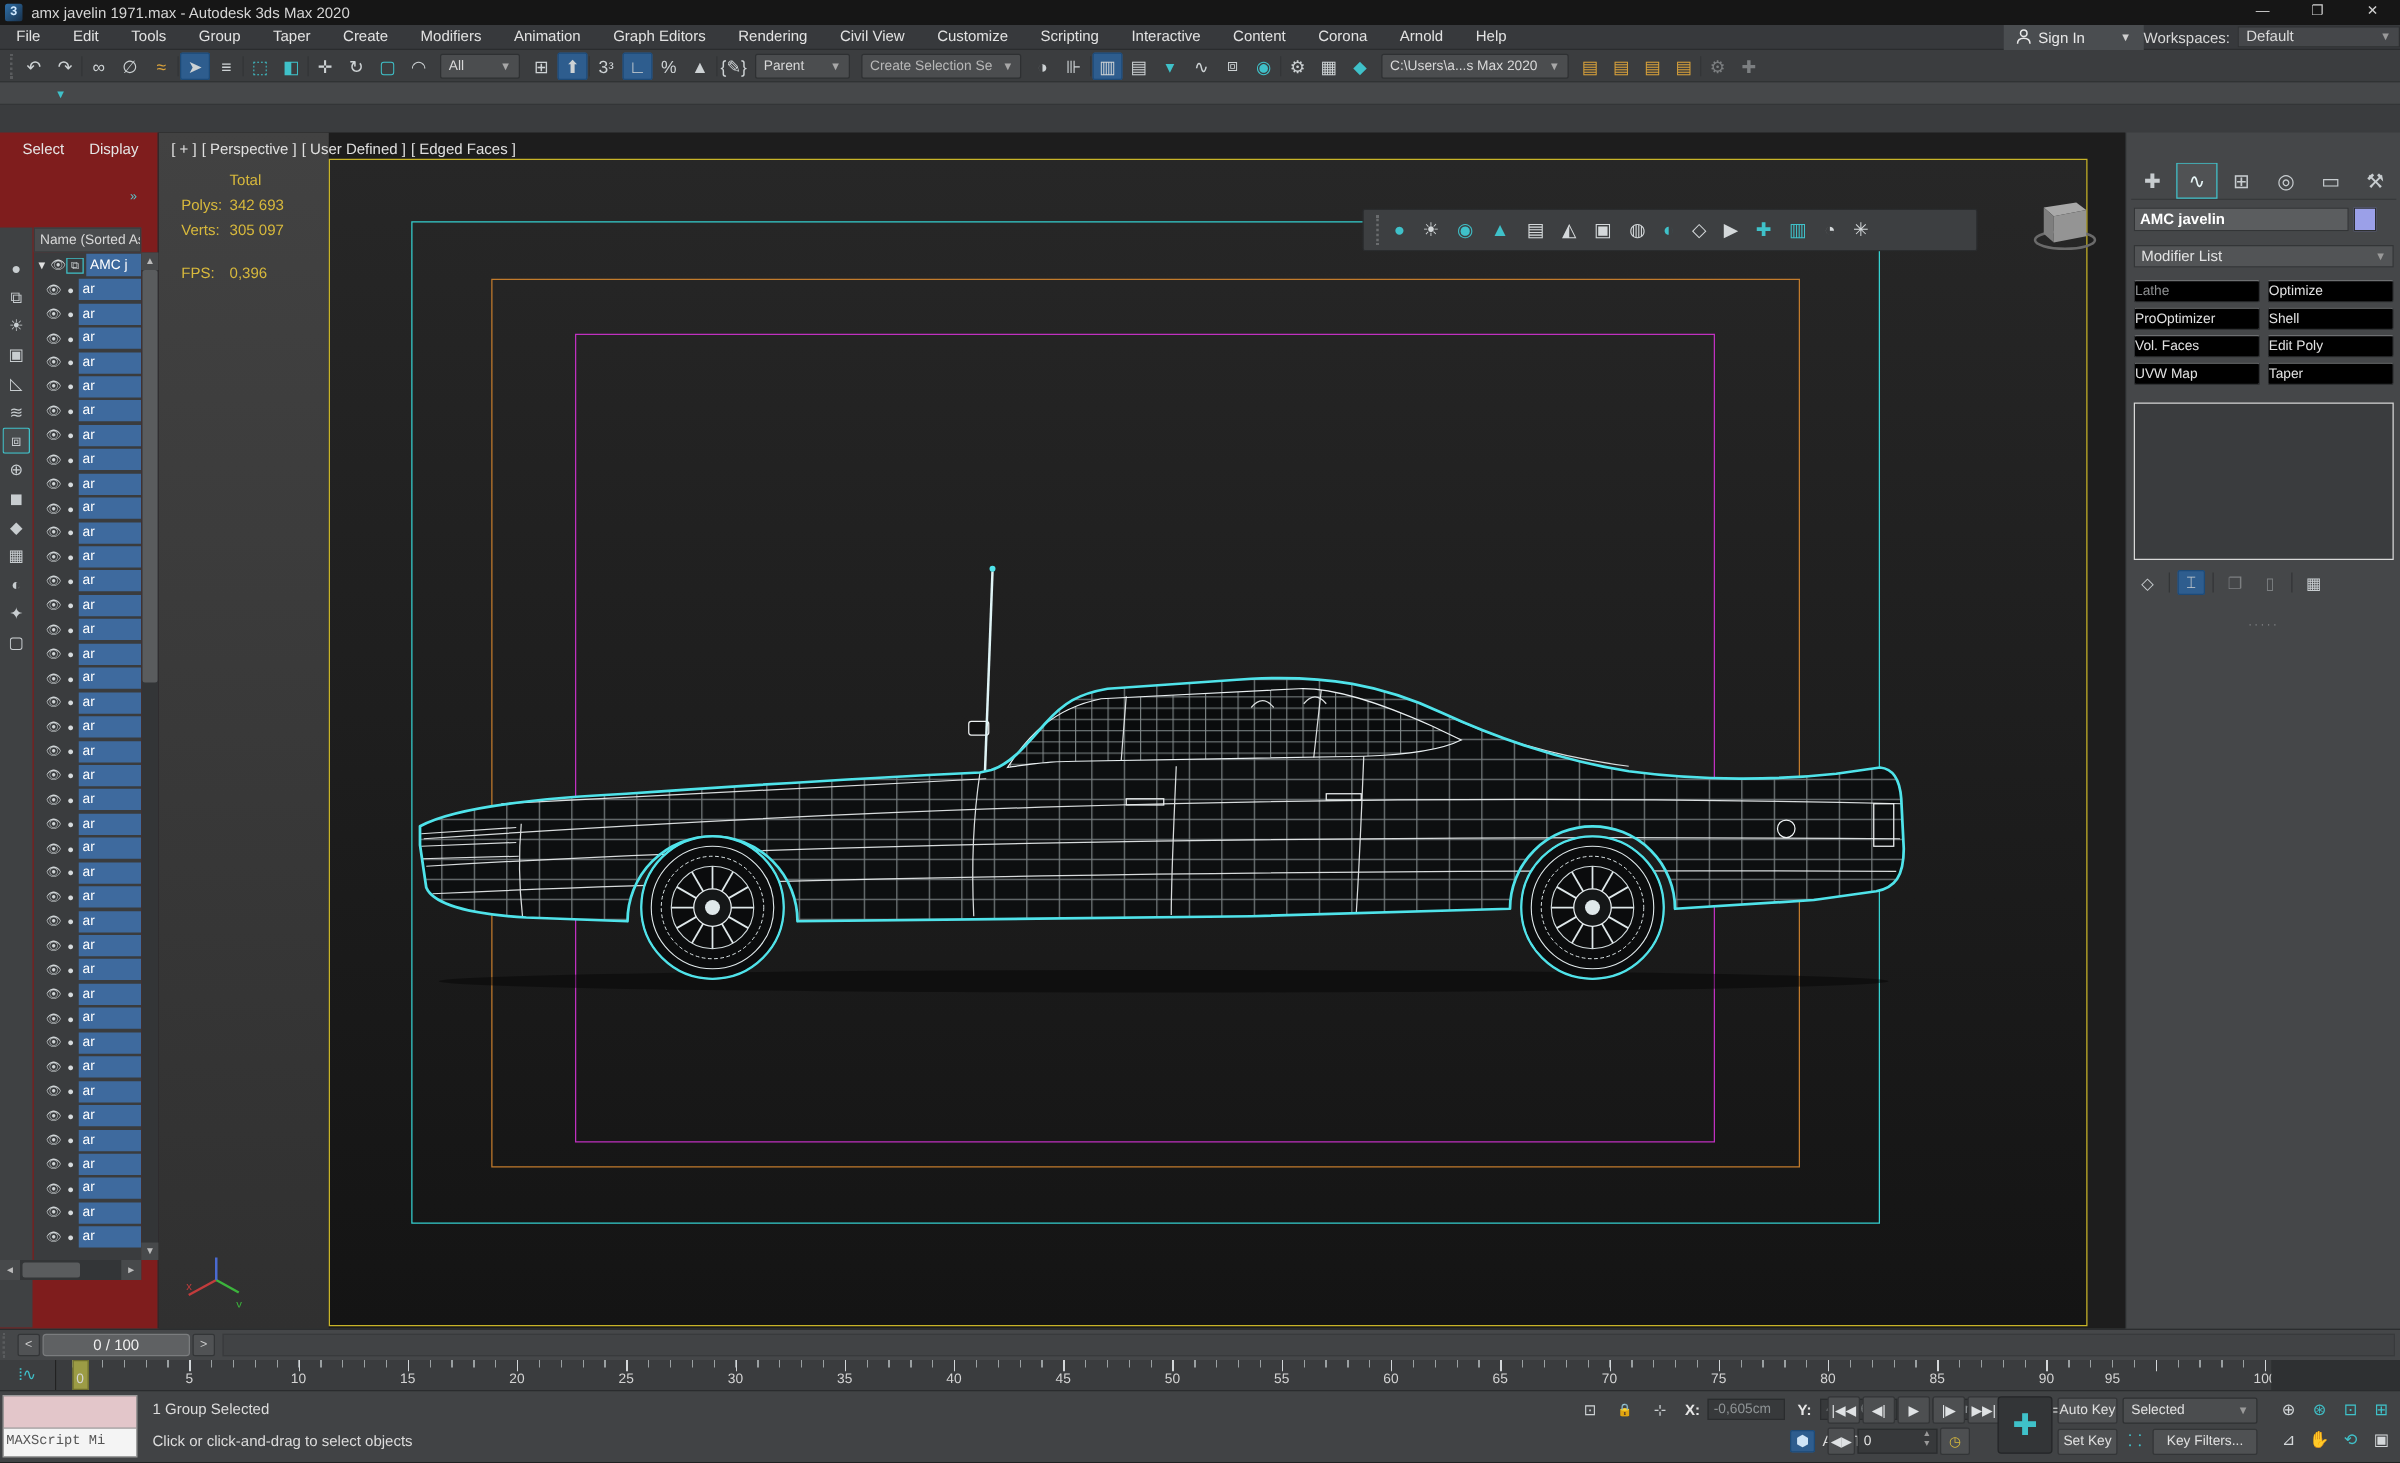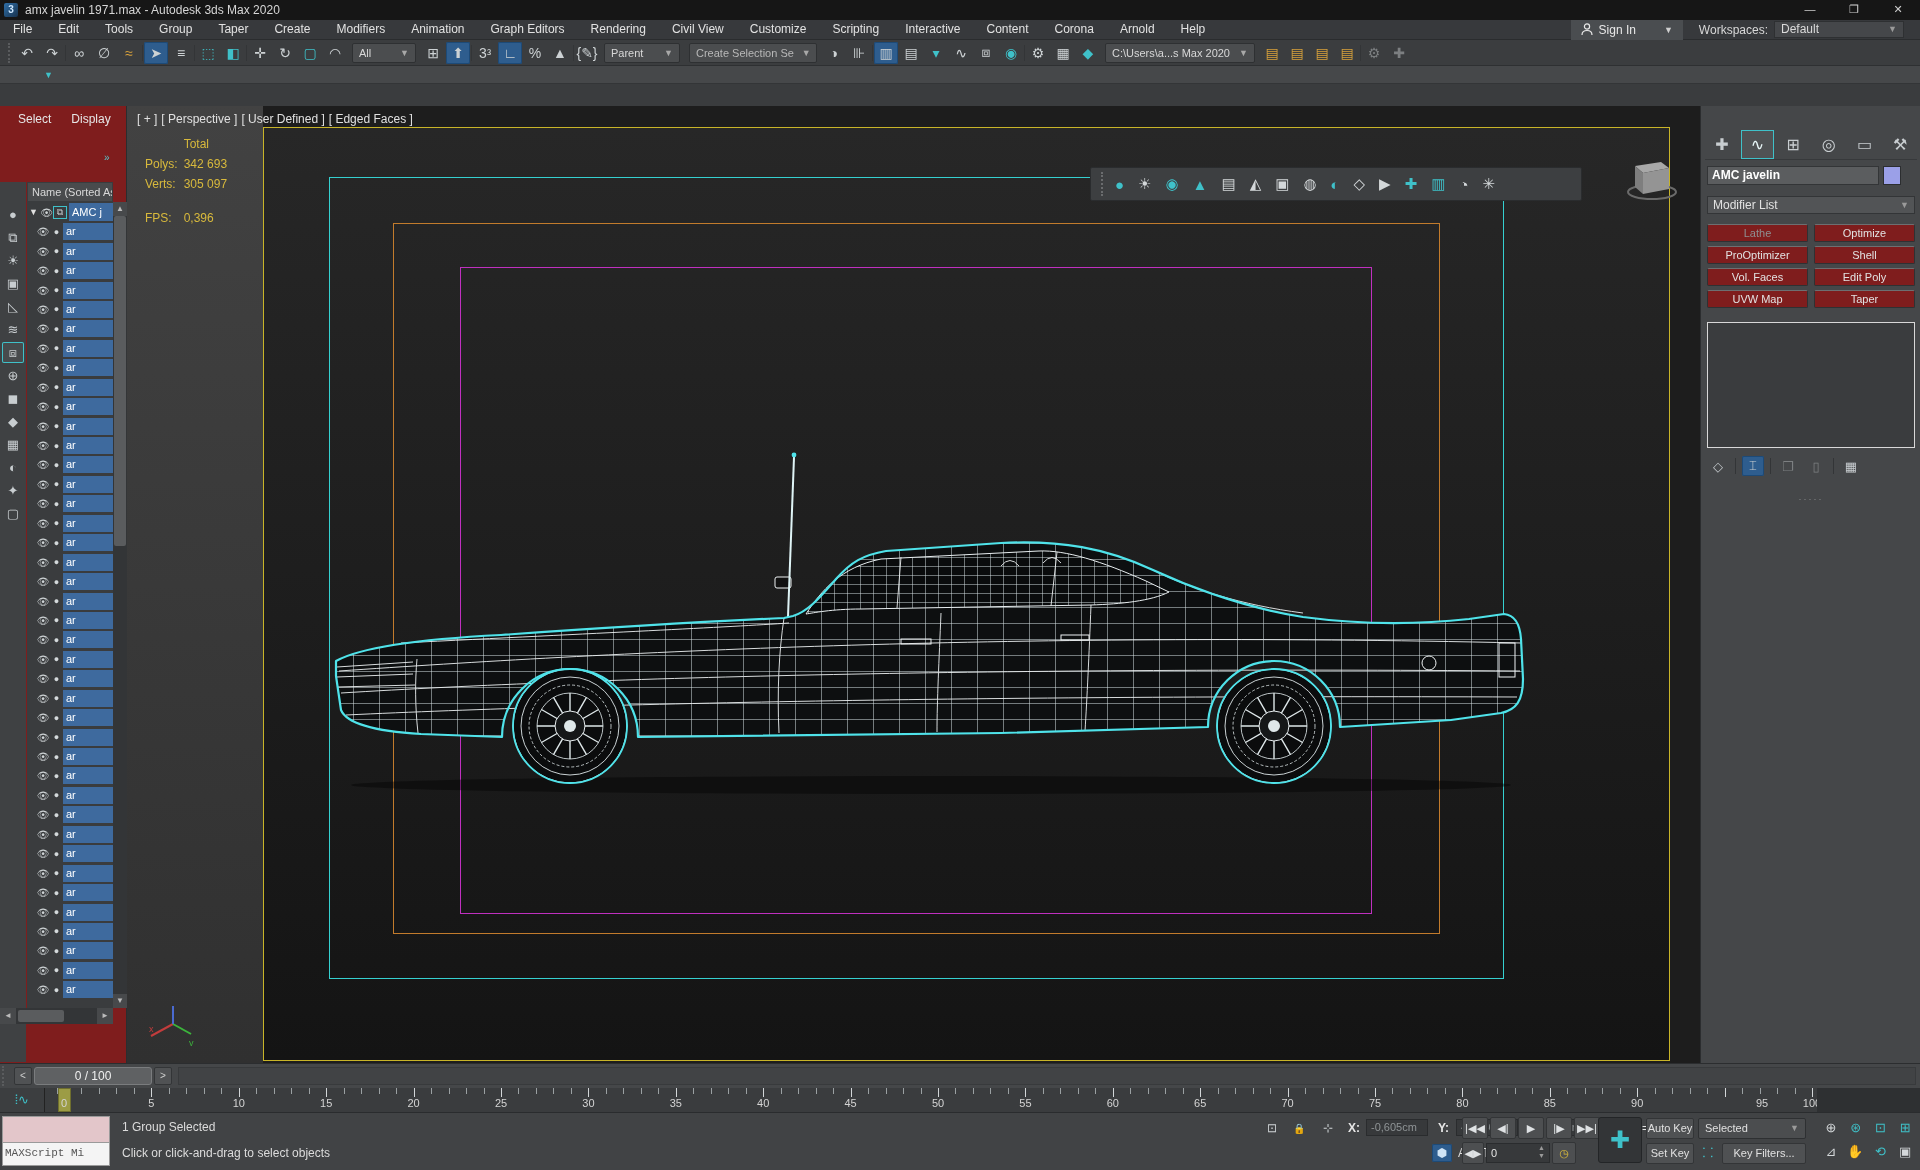--- a/index.html
+++ b/index.html
@@ -11,21 +11,21 @@
   #titlebar{left:0;top:0;width:1920px;height:20px;background:#161616;display:flex;align-items:center;}
   #appicon{width:14px;height:14px;margin:0 7px 0 4px;background:linear-gradient(135deg,#2f6fa8,#18324d);color:#cfe8ff;font-size:10px;font-weight:bold;text-align:center;line-height:14px;border-radius:2px;}
   #titletext{color:#d6d6d6;font-size:12px;}
   #winbtns{margin-left:auto;display:flex;}
   .winbtn{width:44px;height:20px;text-align:center;line-height:18px;color:#cfcfcf;font-size:11px;}
   
   #menubar{left:0;top:20px;width:1920px;height:20px;background:#37393c;display:flex;align-items:center;border-bottom:1px solid #2a2c2e;}
   .menuitem{padding:0 13px;color:#e2e2e2;line-height:19px;}
   #signin{margin-left:auto;height:20px;background:#4a4d50;display:flex;align-items:center;padding:0 10px;gap:6px;color:#e8e8e8;}
   #signin .caret{margin-left:22px;font-size:9px;color:#cfcfcf;}
-  #workspaces{display:flex;align-items:center;gap:6px;padding:0 16px;}
+  #workspaces{display:flex;align-items:center;gap:6px;padding:0 0;}
   #wsdrop{width:130px;height:17px;background:#45474a;border:1px solid #2e3032;color:#dadada;line-height:15px;padding:0 6px;display:flex;}
   #wsdrop .caret{margin-left:auto;font-size:9px;color:#9a9a9a;}
   
   #toolbar{left:0;top:40px;width:1920px;height:26px;background:#3b3d3f;display:flex;align-items:center;gap:1px;padding-left:8px;border-bottom:1px solid #2e3032;}
   .tbtn{min-width:24px;height:22px;display:flex;align-items:center;justify-content:center;color:#cdd2d4;font-size:14px;border-radius:2px;position:relative;}
   .tbtn.active{background:#2e5d8e;box-shadow:inset 0 0 0 1px #1d4a77;}
   .tbtn.teal{color:#3fc1c9;}
   .tbtn.orange{color:#d9a23b;}
   .tbtn.gray{color:#7c7f81;}
   .tdrop{height:20px;background:#4b4d4f;border:1px solid #2e3032;border-radius:2px;display:flex;align-items:center;padding:0 6px;color:#d8d8d8;font-size:11px;margin:0 4px;white-space:nowrap;}
@@ -80,21 +80,21 @@
   
   #cmdpanel{left:1700px;top:106px;width:220px;height:957px;background:#454749;border-left:1px solid #2b2d2f;}
   #cmdtabs{left:4px;top:24px;width:212px;height:30px;display:flex;gap:2px;border-bottom:1px solid #37393b;}
   .ctab{flex:1;display:flex;align-items:center;justify-content:center;color:#c8cdd0;font-size:16px;}
   .ctab.active{background:#505254;box-shadow:inset 0 0 0 1px #3fc1c9;color:#e8f6f7;}
   #objname{left:6px;top:60px;width:172px;height:19px;background:#5b5d5f;border:1px solid #333537;color:#fff;font-weight:bold;padding:0 4px;line-height:17px;}
   #objcolor{left:182px;top:60px;width:18px;height:19px;background:#9ba0e8;border:1px solid #2c2e30;}
   #modlist{left:6px;top:90px;width:208px;height:18px;background:#525456;border:1px solid #333537;display:flex;align-items:center;padding:0 5px;color:#e2e2e2;}
   #modlist .caret{margin-left:auto;font-size:9px;color:#9a9a9a;}
   #modbtns{left:6px;top:118px;width:208px;display:grid;grid-template-columns:1fr 1fr;gap:4px 6px;}
-  .mbtn{height:18px;background:#7f1d1d;border:1px solid #2f3133;border-top-color:#6d6f71;border-radius:2px;color:#e2e2e2;font-size:11px;text-align:center;line-height:16px;}
+  .mbtn{height:18px;background:#000000;border:1px solid #2f3133;border-top-color:#6d6f71;border-radius:2px;color:#e2e2e2;font-size:11px;text-align:left;line-height:16px;}
   .mbtn.disabled{color:#8e9092;}
   #stackbox{left:6px;top:216px;width:208px;height:126px;background:#3a3c3e;border:1px solid #d8d8d8;}
   #stacktools{left:6px;top:350px;width:208px;display:flex;align-items:center;gap:6px;}
   .sbtn{width:22px;height:20px;display:flex;align-items:center;justify-content:center;color:#c8cdd0;font-size:13px;border-radius:2px;}
   .sbtn.active{background:#2e5d8e;box-shadow:inset 0 0 0 1px #1d4a77;}
   .sbtn.gray{color:#7c7f81;}
   .ssep{width:1px;height:16px;background:#333537;}
   #paneldots{left:0;top:388px;width:220px;text-align:center;color:#8a8c8e;font-size:9px;letter-spacing:2px;}
   
   #timeslider{left:0;top:1063px;width:1920px;height:25px;background:#454749;display:flex;align-items:center;border-top:1px solid #2b2d2f;}
@@ -775,21 +775,21 @@
           <span class="tlabel" style="left: 805.6px;">45</span>
           <span class="tlabel" style="left: 893px;">50</span>
           <span class="tlabel" style="left: 980.4px;">55</span>
           <span class="tlabel" style="left: 1067.8px;">60</span>
           <span class="tlabel" style="left: 1155.2px;">65</span>
           <span class="tlabel" style="left: 1242.6px;">70</span>
           <span class="tlabel" style="left: 1330px;">75</span>
           <span class="tlabel" style="left: 1417.4px;">80</span>
           <span class="tlabel" style="left: 1504.8px;">85</span>
           <span class="tlabel" style="left: 1592.2px;">90</span>
-          <span class="tlabel" style="left: 1717px;">95</span>
+          <span class="tlabel" style="left: 1645px;">95</span>
           <span class="tlabel" style="left: 1767px;">100</span>
         </div>
     </div>
   </div>
 
   <div class="abs" id="statusbar">
     <div class="abs" id="mxbox">
       <div id="mxpink"></div>
       <div id="mxwhite">MAXScript Mi</div>
     </div>

